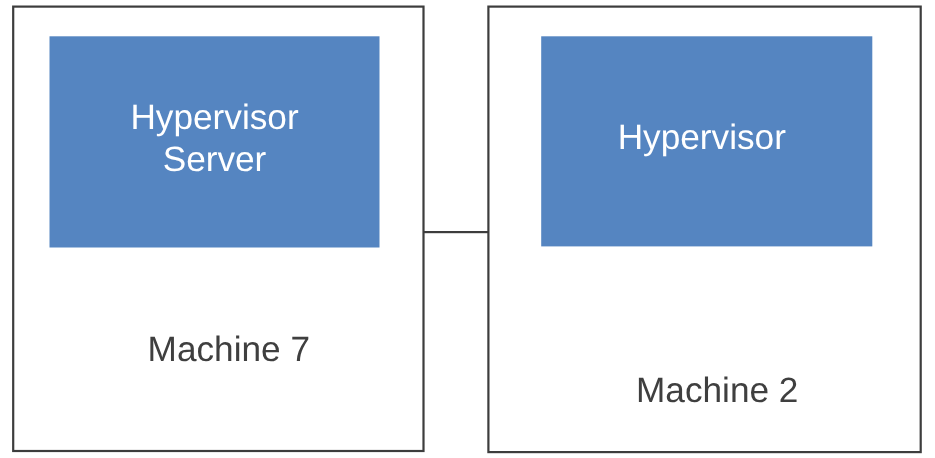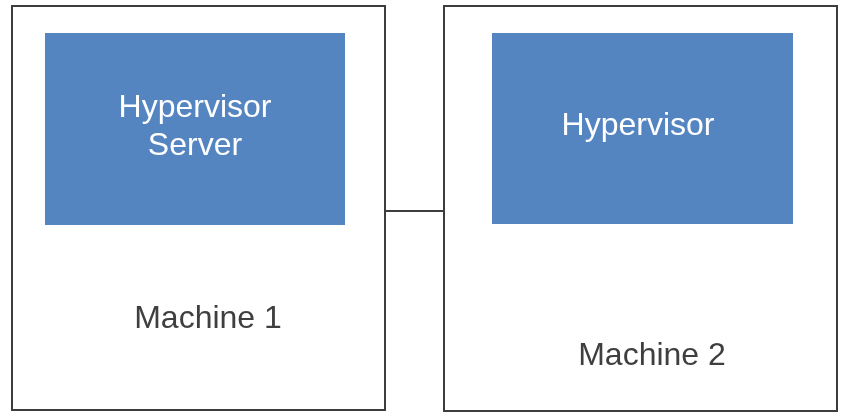--- a/index.html
+++ b/index.html
@@ -81,16 +81,16 @@
 
   <div class="connector"></div>
 
   <div class="component-box component-1"></div>
   <div class="component-box component-2"></div>
 
   <div class="component-label component-1-label"><span>Hypervisor</span><br><span>Server</span></div>
 
   <div class="component-label component-2-label"><span>Hypervisor</span></div>
 
-  <div class="machine-label machine-1-label">Machine 1</div>
+  <div class="machine-label machine-1-label">Machine 7</div>
   <div class="machine-label machine-2-label">Machine 2</div>
 
 </div>
 
 </body></html>

